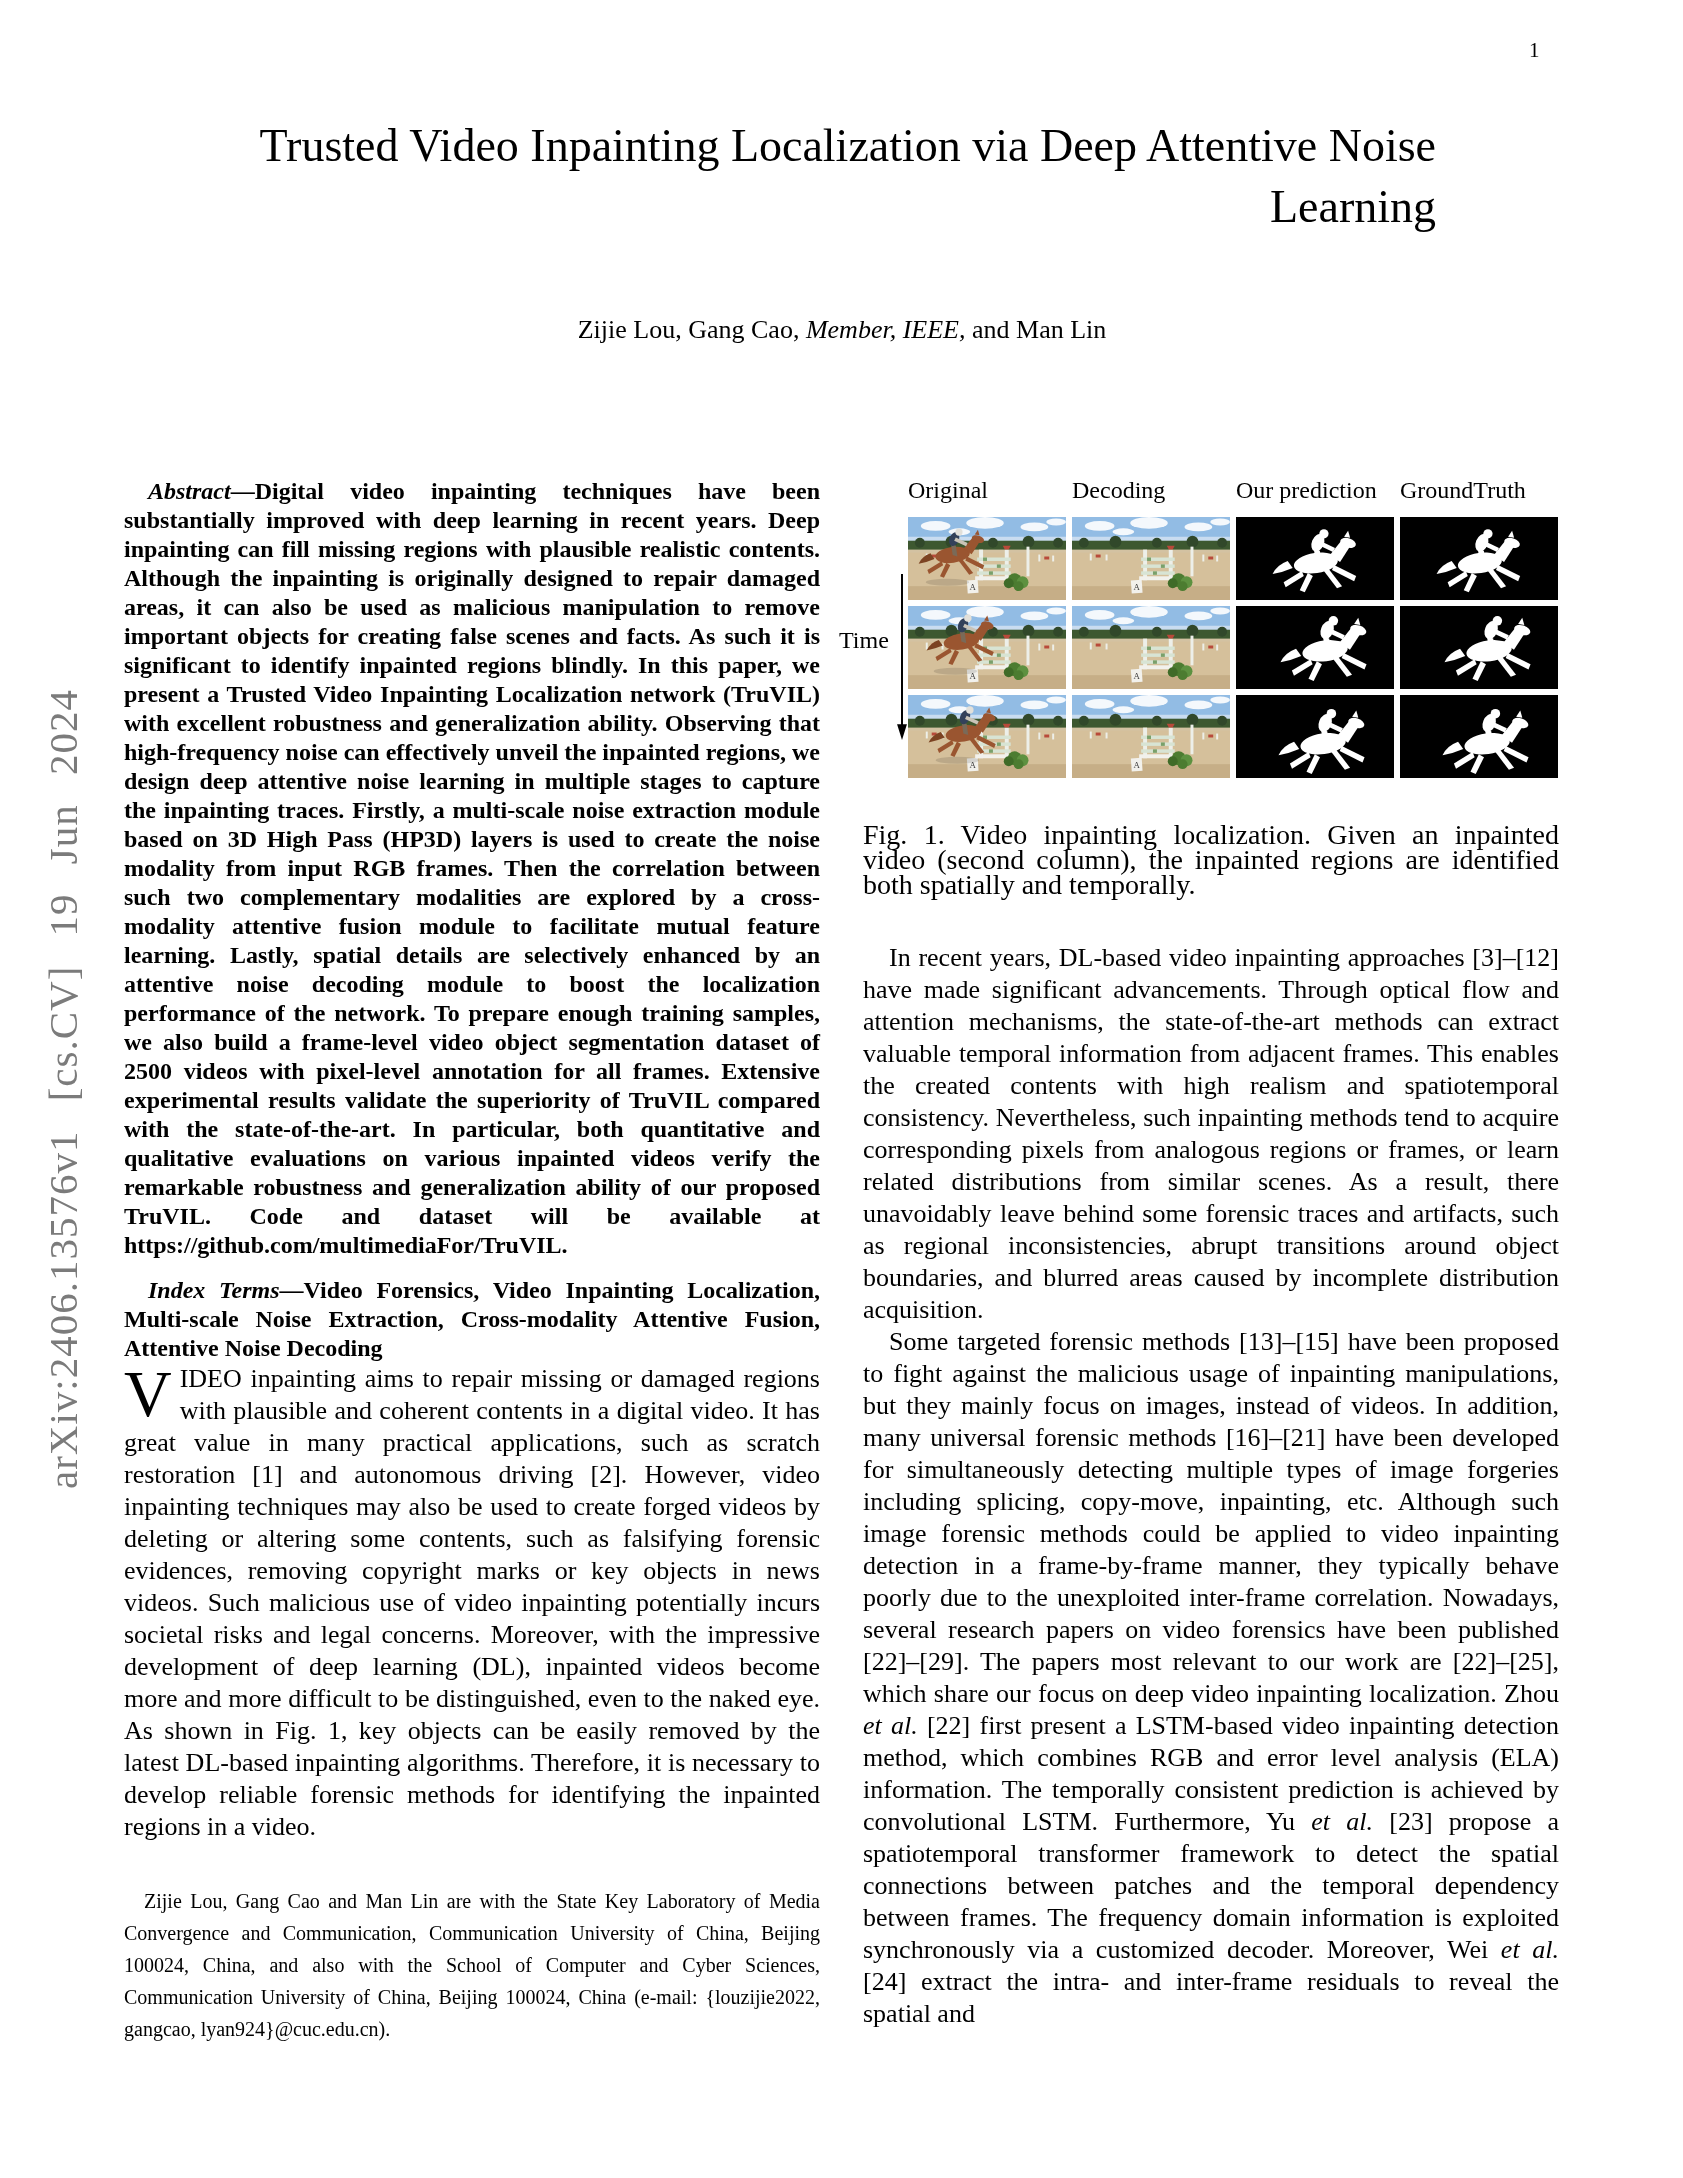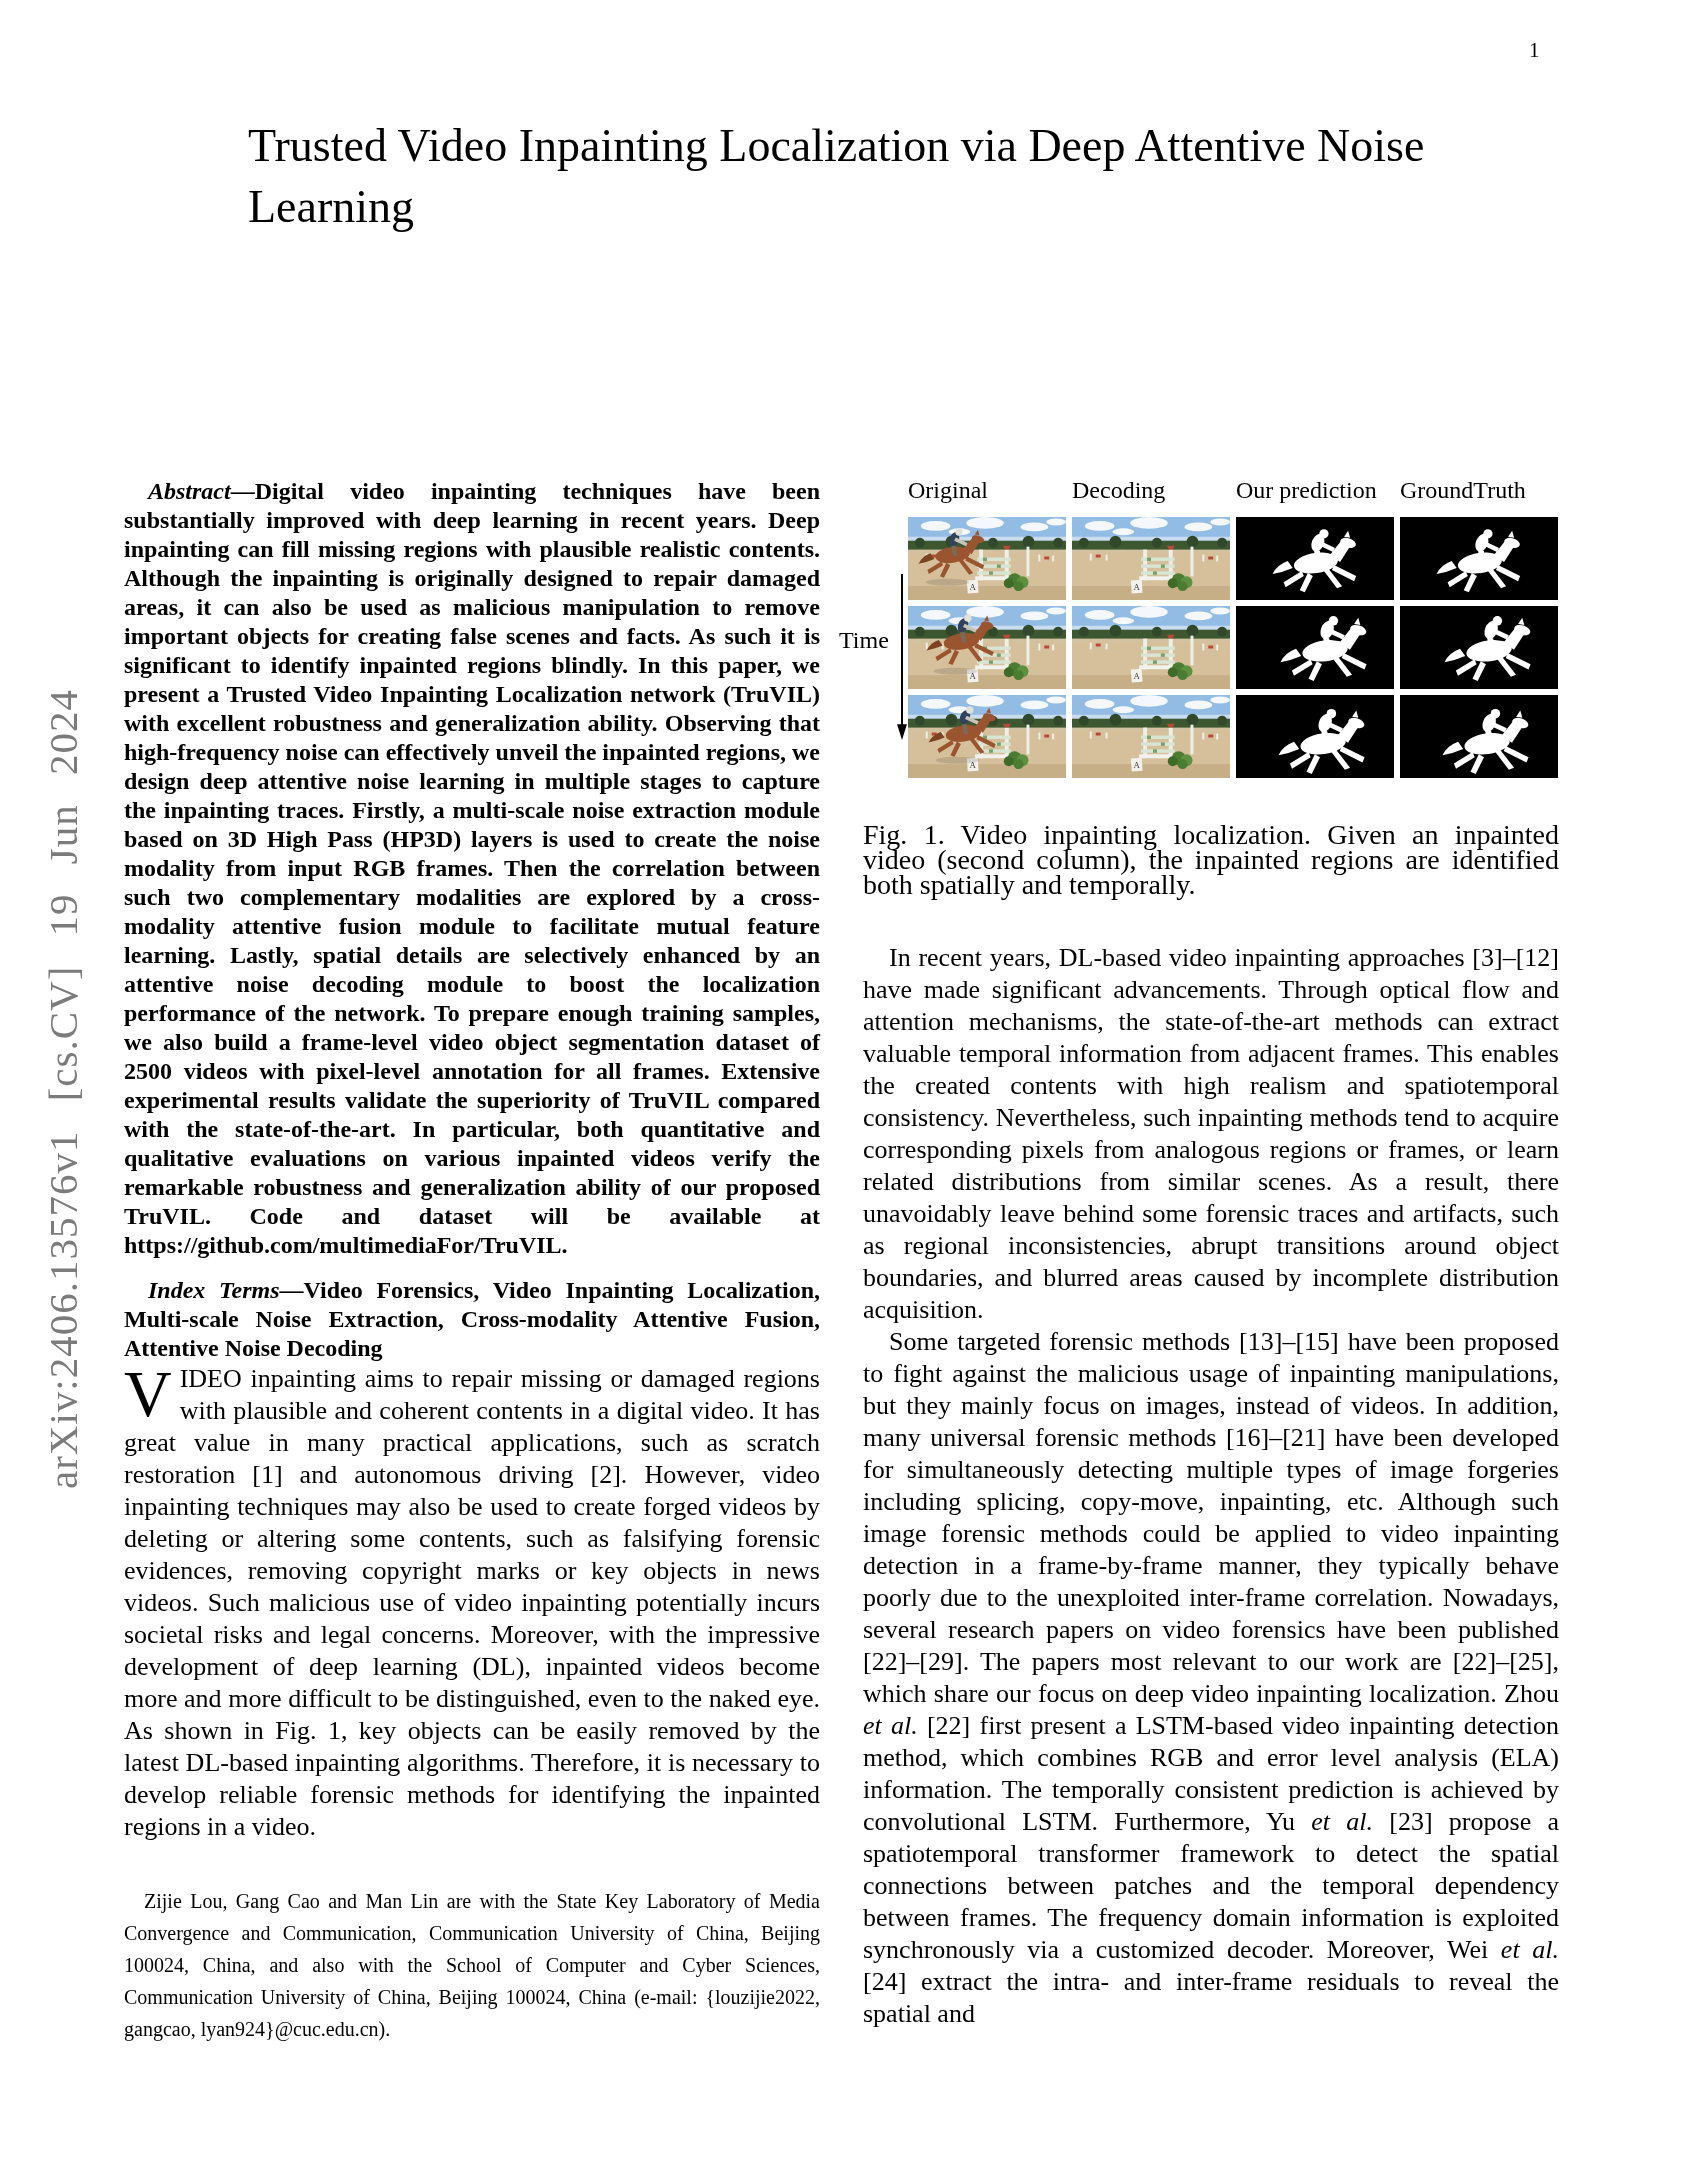--- a/index.html
+++ b/index.html
@@ -1,21 +1,21 @@
 <!DOCTYPE html>
 <html><head>
 <meta charset="utf-8">
 <style>
   html,body{margin:0;padding:0;background:#ffffff;}
   .page{position:relative;width:1683px;height:2178px;background:#ffffff;color:#000;
         font-family:"Liberation Serif","DejaVu Serif",serif;overflow:hidden;}
   .pageno{position:absolute;top:38px;left:1529px;font-size:21px;}
   .arxiv{position:absolute;top:1089px;left:63px;transform:translate(-50%,-50%) rotate(-90deg);
          white-space:nowrap;color:#7b7b7b;font-size:41px;word-spacing:18px;letter-spacing:1px;}
-  .title{position:absolute;top:115px;left:248px;width:1188px;margin:0;text-align:left;
+  .title{position:absolute;top:115px;left:248px;width:1188px;margin:0;text-align:right;
          font-weight:normal;font-size:46px;line-height:61px;}
   .authors{position:absolute;top:315px;left:248px;width:1188px;text-align:center;font-size:26px;}
   .col{position:absolute;top:477px;width:696px;text-align:justify;}
   .col.left{left:124px;}
   .col.right{left:863px;}
   p{margin:0;font-family:Liberation Serif, serif;}
   .abstract{font-weight:bold;font-size:24px;line-height:29px;text-indent:24px;}
   .idx{margin-top:16px;}
   .sec{margin:38px 0 26px 0;text-align:center;font-weight:normal;font-size:27px;letter-spacing:0.5px;}
   .sc{font-variant:small-caps;letter-spacing:1.5px;}
@@ -37,20 +37,21 @@
   .rp1{margin-top:0;}
 </style>
 </head>
 <body>
 
 <div class="page">
   <div class="pageno">1</div>
   <div class="arxiv">arXiv:2406.13576v1 [cs.CV] 19 Jun 2024</div>
 
   <h1 class="title">Trusted Video Inpainting Localization via Deep Attentive Noise Learning</h1>
+  <div class="authors"><span>Zijie Lou, Gang Cao, </span><span style="font-style: italic;">Member, IEEE,</span><span> and Man Lin</span></div>
 
   <div class="col left">
     <p class="abstract"><span style="font-style: italic;">Abstract</span><span>—Digital video inpainting techniques have been substantially improved with deep learning in recent years. Deep inpainting can fill missing regions with plausible realistic contents. Although the inpainting is originally designed to repair damaged areas, it can also be used as malicious manipulation to remove important objects for creating false scenes and facts. As such it is significant to identify inpainted regions blindly. In this paper, we present a Trusted Video Inpainting Localization network (TruVIL) with excellent robustness and generalization ability. Observing that high-frequency noise can effectively unveil the inpainted regions, we design deep attentive noise learning in multiple stages to capture the inpainting traces. Firstly, a multi-scale noise extraction module based on 3D High Pass (HP3D) layers is used to create the noise modality from input RGB frames. Then the correlation between such two complementary modalities are explored by a cross-modality attentive fusion module to facilitate mutual feature learning. Lastly, spatial details are selectively enhanced by an attentive noise decoding module to boost the localization performance of the network. To prepare enough training samples, we also build a frame-level video object segmentation dataset of 2500 videos with pixel-level annotation for all frames. Extensive experimental results validate the superiority of TruVIL compared with the state-of-the-art. In particular, both quantitative and qualitative evaluations on various inpainted videos verify the remarkable robustness and generalization ability of our proposed TruVIL. Code and dataset will be available at https://github.com/multimediaFor/TruVIL.</span></p>
     <p class="abstract idx"><span style="font-style: italic;">Index Terms</span><span>—Video Forensics, Video Inpainting Localization, Multi-scale Noise Extraction, Cross-modality Attentive Fusion, Attentive Noise Decoding</span></p>
     <p class="body intro"><span class="dropcap">V</span><span><span>IDEO inpainting aims to repair missing or damaged regions with plausible and coherent contents in a digital video. It has great value in many practical applications, such as scratch restoration [1] and autonomous driving [2]. However, video inpainting techniques may also be used to create forged videos by deleting or altering some contents, such as falsifying forensic evidences, removing copyright marks or key objects in news videos. Such malicious use of video inpainting potentially incurs societal risks and legal concerns. Moreover, with the impressive development of deep learning (DL), inpainted videos become more and more difficult to be distinguished, even to the naked eye. As shown in Fig. 1, key objects can be easily removed by the latest DL-based inpainting algorithms. Therefore, it is necessary to develop reliable forensic methods for identifying the inpainted regions in a video.</span></span></p>
     <p class="footnote">Zijie Lou, Gang Cao and Man Lin are with the State Key Laboratory of Media Convergence and Communication, Communication University of China, Beijing 100024, China, and also with the School of Computer and Cyber Sciences, Communication University of China, Beijing 100024, China (e-mail: {louzijie2022, gangcao, lyan924}@cuc.edu.cn).</p>
   </div>
 
   <div class="col right">
     <figure class="fig" style="margin:0">

